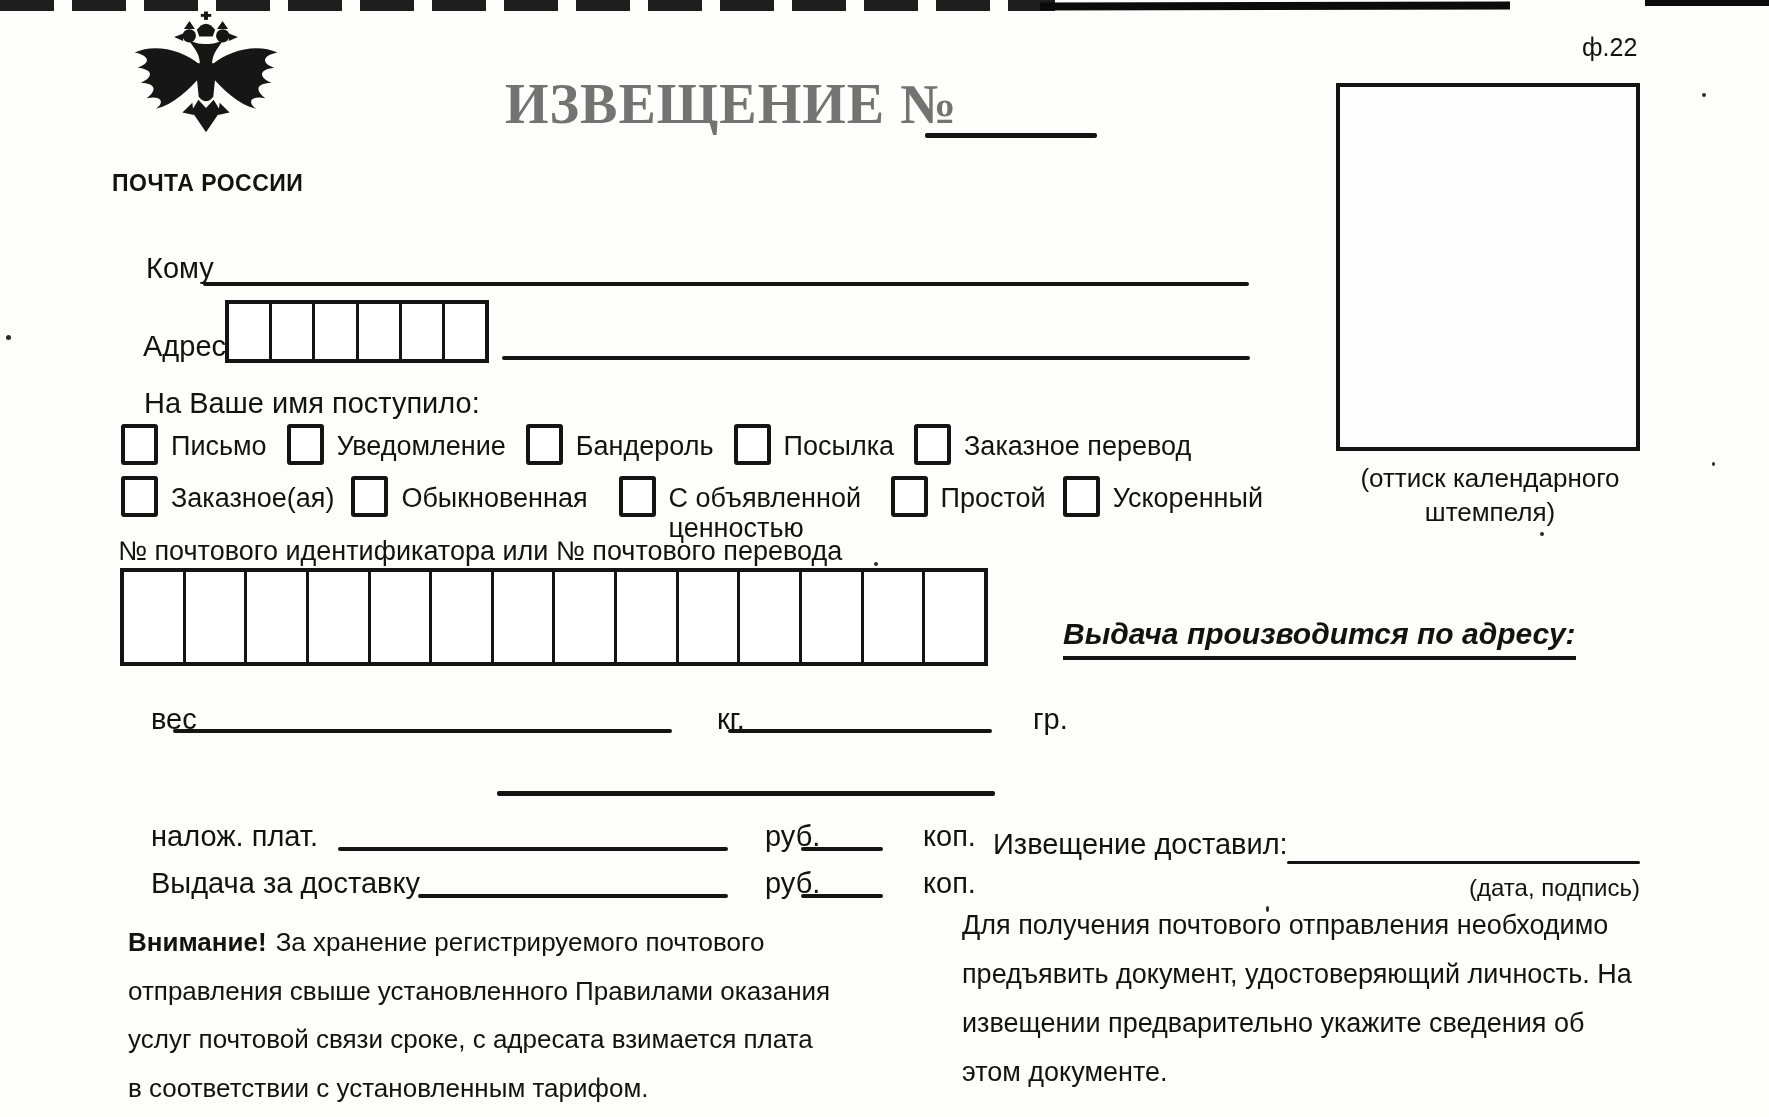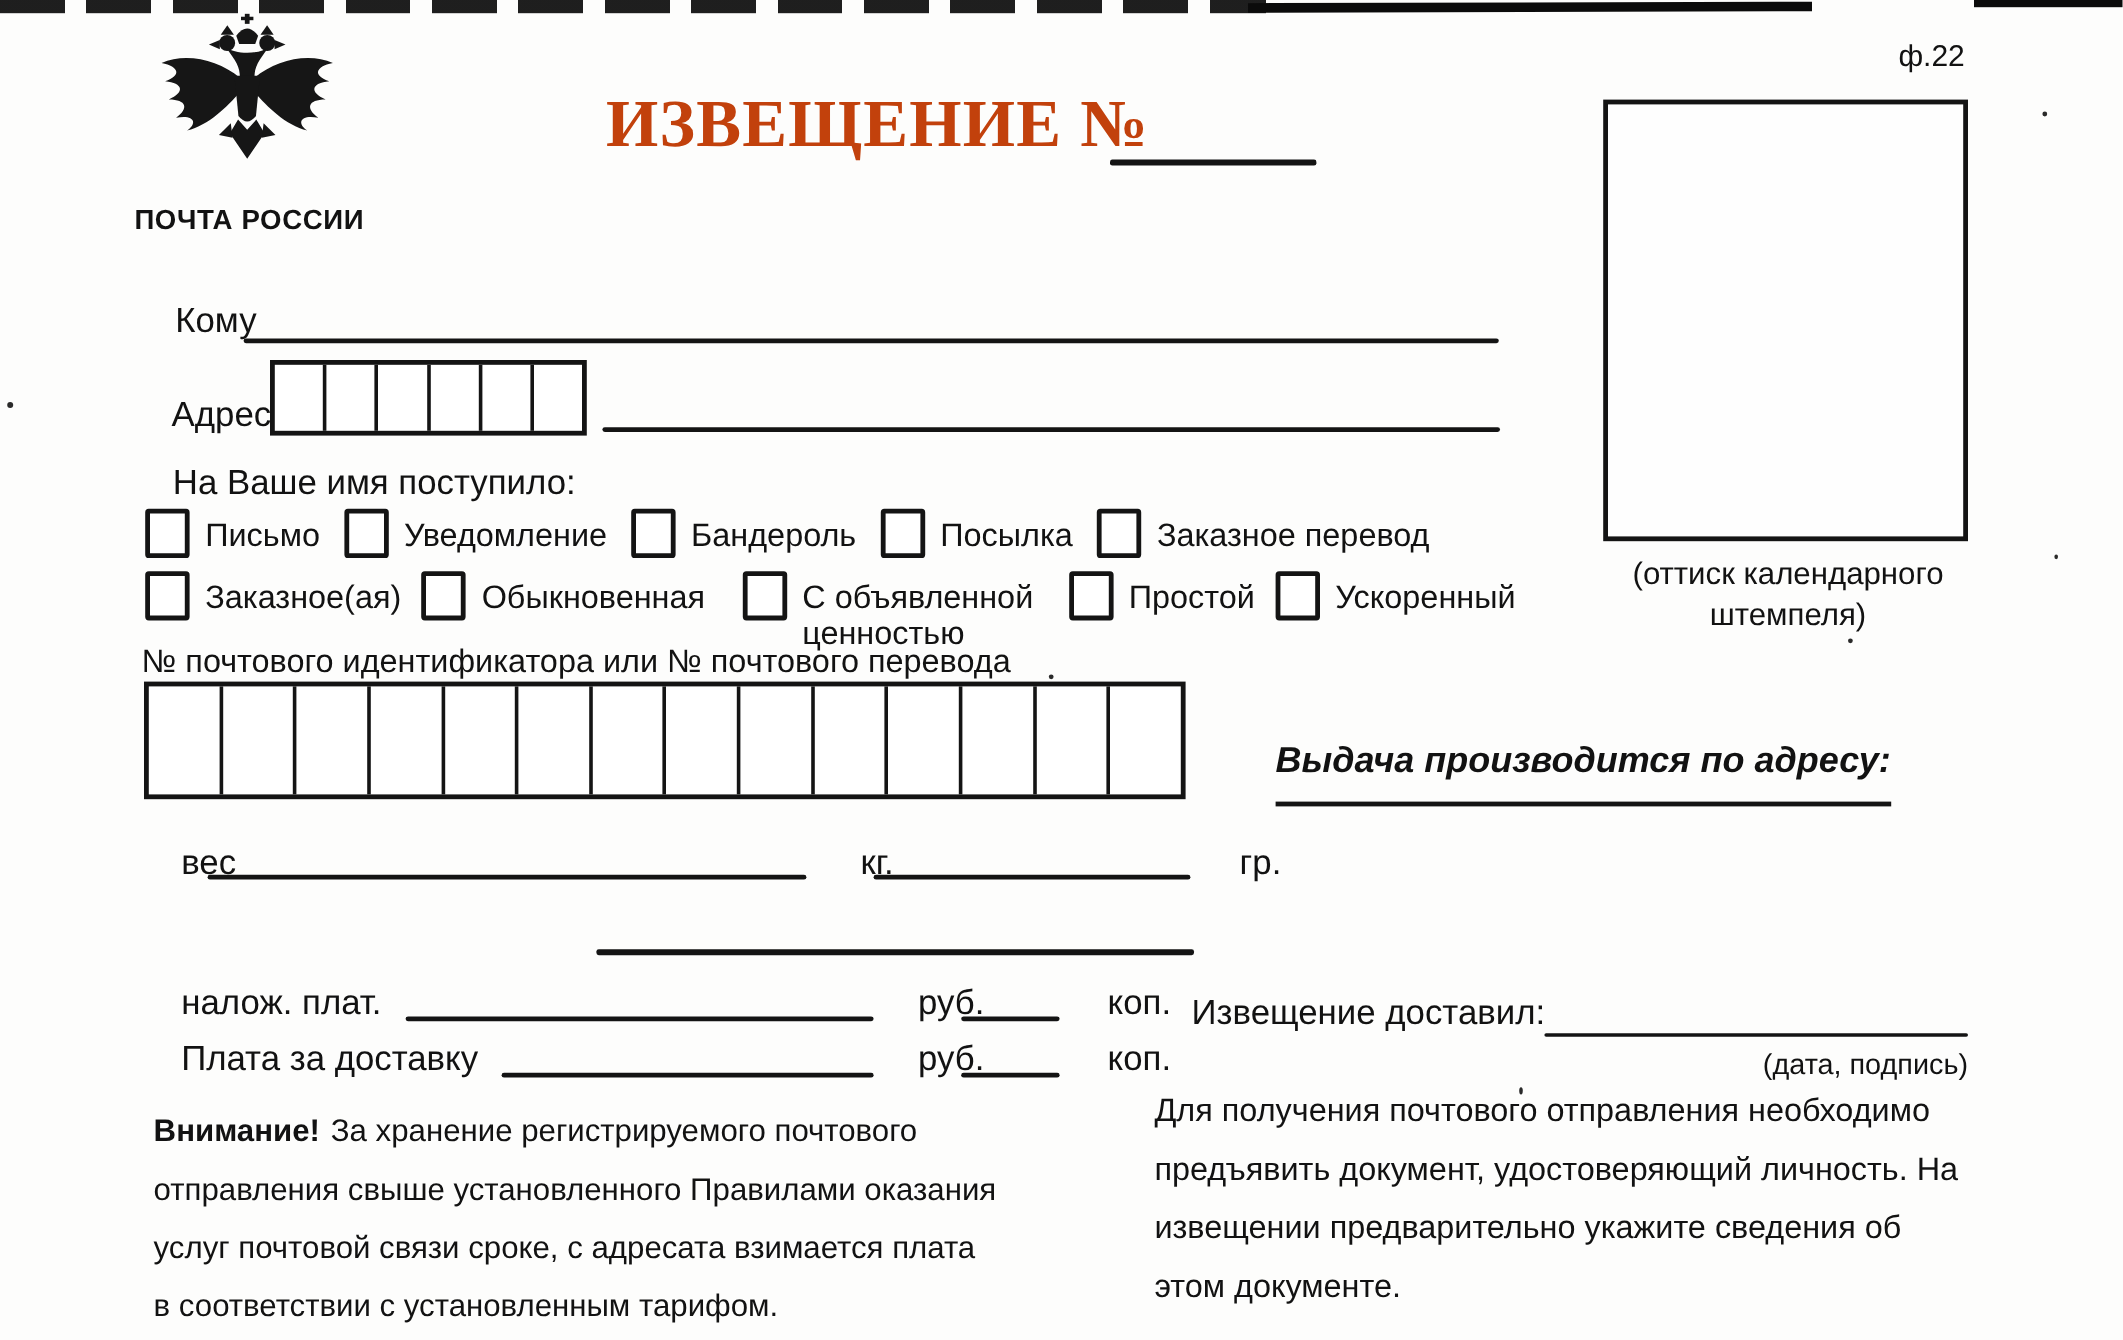--- a/index.html
+++ b/index.html
@@ -19,21 +19,21 @@
   .scan-strip-b { position:absolute; left:1040px; top:2px; width:470px; height:8px; background:#0b0b0b; transform:rotate(-0.15deg); }
   .scan-strip-c { position:absolute; left:1645px; top:0; width:124px; height:6px; background:#0b0b0b; }
   .speck { position:absolute; background:#2a2a2a; border-radius:50%; }
 
   
   .logo { position:absolute; left:127px; top:10px; width:158px; height:152px; }
   .brand { position:absolute; left:112px; top:170px; font-size:23px; font-weight:bold; letter-spacing:.5px; }
   .title {
     position:absolute; left:505px; top:72px;
     font-family:"Liberation Serif","DejaVu Serif",serif;
-    font-weight:bold; font-size:56px; letter-spacing:1px; color:#c2410c;
+    font-weight:bold; font-size:56px; letter-spacing:1px; color:#737373;
   }
   .form-code { position:absolute; left:1582px; top:33px; font-size:25px; }
 
   
   .stamp-box { position:absolute; left:1336px; top:83px; width:304px; height:368px; border:4px solid #141414; background:#fefefe; }
   .stamp-caption { position:absolute; left:1310px; top:462px; width:360px; text-align:center; font-size:26px; line-height:1.3; }
 
   
   .line { position:absolute; background:#141414; height:4px; border-radius:2px; }
 
@@ -52,21 +52,21 @@
   .cb-label { font-size:27px; line-height:1.12; margin-left:13px; padding-top:7px; }
   .cb-label.wrap2 { max-width:205px; white-space:normal; }
   .cbrow .cb-item { margin-right:20px; }
   .cbrow.row2 .cb-item { margin-right:17px; }
   .cbrow .cb-item:last-child { margin-right:0; }
 
   
   .issue-heading {
     position:absolute; left:1063px; top:617px;
     font-size:30px; font-weight:bold; font-style:italic;
-    border-bottom:4px solid #141414; padding-bottom:17px; white-space:nowrap;
+    border-bottom:4px solid #141414; padding-bottom:5px; white-space:nowrap;
   }
 
   
   .sig-hint { position:absolute; left:1287px; top:874px; width:353px; text-align:right; font-size:24px; }
 
   
   .note { position:absolute; font-size:26px; line-height:1.87; }
   .note b { margin-right:9px; }
   .note-left  { left:128px; top:918px; width:705px; }
   .note-right { left:962px; top:901px; width:672px; font-size:27px; line-height:1.82; }
@@ -203,21 +203,21 @@
   <div class="lbl" style="left:1002px;top:703px;">гр.</div>
 
   <div class="line" style="left:497px;top:791px;width:498px;height:5px;"></div>
 
   <div class="lbl" style="left:120px;top:820px;">налож. плат.</div>
   <div class="line" style="left:338px;top:847px;width:390px;"></div>
   <div class="lbl" style="left:734px;top:820px;">руб.</div>
   <div class="line" style="left:801px;top:847px;width:82px;"></div>
   <div class="lbl" style="left:892px;top:820px;">коп.</div>
 
-  <div class="lbl" style="left:120px;top:867px;">Плата за доставку</div>
+  <div class="lbl" style="left:120px;top:867px;">Выдача за доставку</div>
   <div class="line" style="left:418px;top:894px;width:310px;"></div>
   <div class="lbl" style="left:734px;top:867px;">руб.</div>
   <div class="line" style="left:801px;top:894px;width:82px;"></div>
   <div class="lbl" style="left:892px;top:867px;">коп.</div>
 
   <div class="lbl" style="left:962px;top:828px;">Извещение доставил:</div>
   <div class="line" style="left:1287px;top:861px;width:353px;height:3px;"></div>
   <div class="sig-hint">(дата, подпись)</div>
 
   <p class="note note-right">Для получения почтового отправления необходимо предъявить документ, удостоверяющий личность. На извещении предварительно укажите сведения об этом документе.</p>

